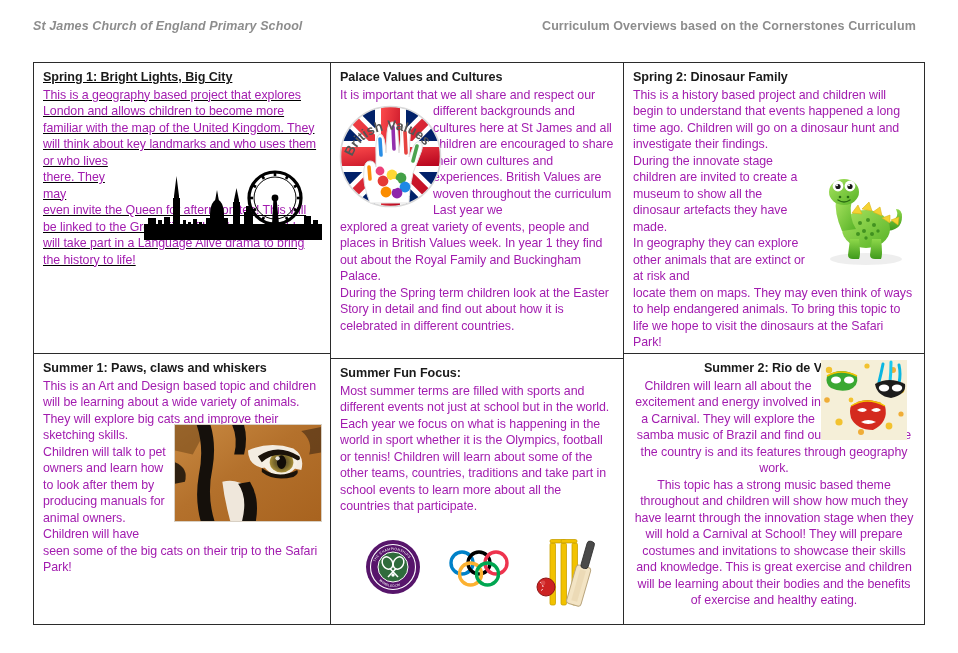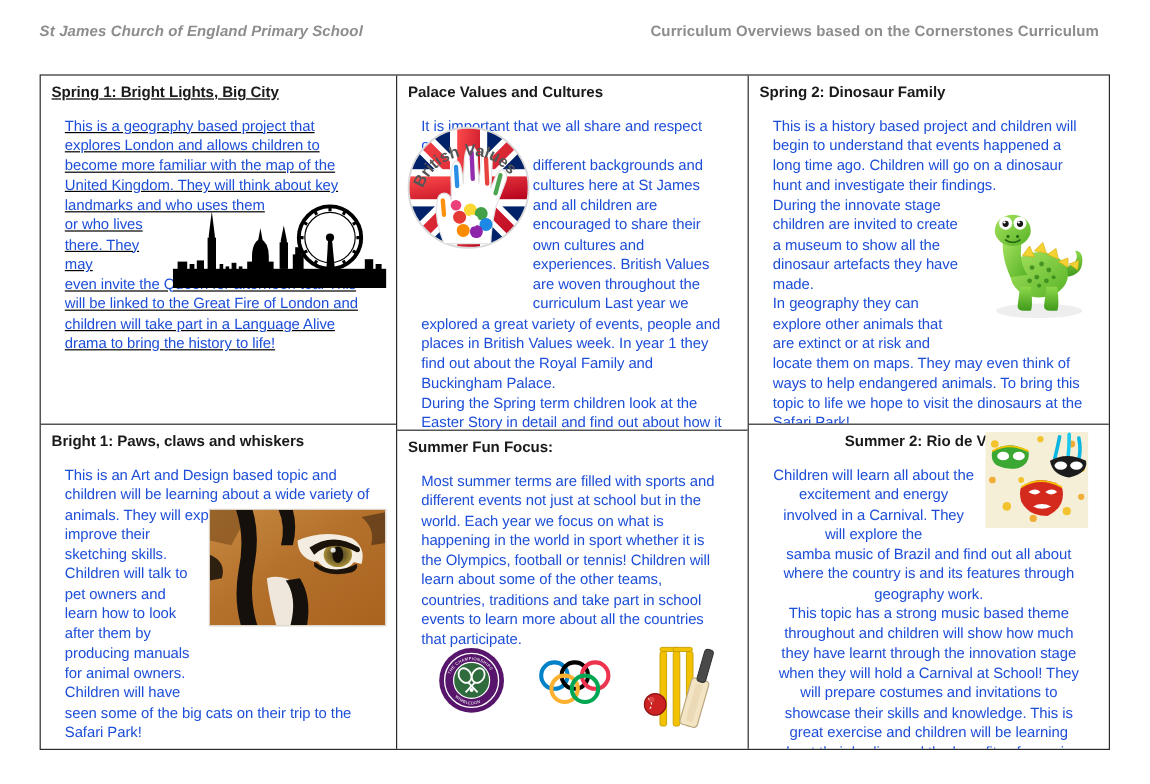--- a/index.html
+++ b/index.html
@@ -59,22 +59,22 @@
   .col-b .top{height:296px;}
   .col-b .bot{height:265px;}
   .col-c .top{height:291px;}
   .col-c .bot{height:270px;text-align:center;}
 
   .title{
     font-weight:bold;font-size:12.6px;color:#1a1a1a;
     margin:0 0 1px 0;line-height:16.5px;letter-spacing:-.05px;
   }
   .body{
-    font-size:12.4px;color:#1d4ed8;line-height:16.5px;
-    letter-spacing:-.05px;margin:11px;
+    font-size:12.4px;color:#a21caf;line-height:16.5px;
+    letter-spacing:-.05px;margin:0;
   }
   .body p{margin:0;}
 
   
   .fig{position:absolute;}
 
   
   .fig-london{left:110px;top:105px;width:178px;height:72px;}
 
   
@@ -167,21 +167,21 @@
             <circle cx="131" cy="30" r="3.4"></circle>
             <path d="M129.5 30 L128 56 L135 56 L132.5 30 Z"></path>
 
             <rect x="160" y="48" width="7" height="10"></rect>
             <rect x="169" y="52" width="5" height="6"></rect>
           </g>
         </svg>
       </div>
 
       <div class="cell bot">
-        <div class="title">Bright 1: Paws, claws and whiskers</div>
+        <div class="title">Summer 1: Paws, claws and whiskers</div>
         <div class="body txtblock">
           <p>This is an Art and Design based topic and children will be learning about a wide variety of animals. They will explore big cats and improve their</p>
           <p class="indent-tiger">sketching skills. Children will talk to pet owners and learn how to look after them by producing manuals for animal owners. Children will have</p>
           <p>seen some of the big cats on their trip to the Safari Park!</p>
         </div>
 
         <svg class="fig fig-tiger" viewBox="0 0 148 98" preserveAspectRatio="none">
           <defs>
             <linearGradient id="furg" x1="0" y1="0" x2="1" y2="1">
               <stop offset="0%" stop-color="#c98a42"></stop>

